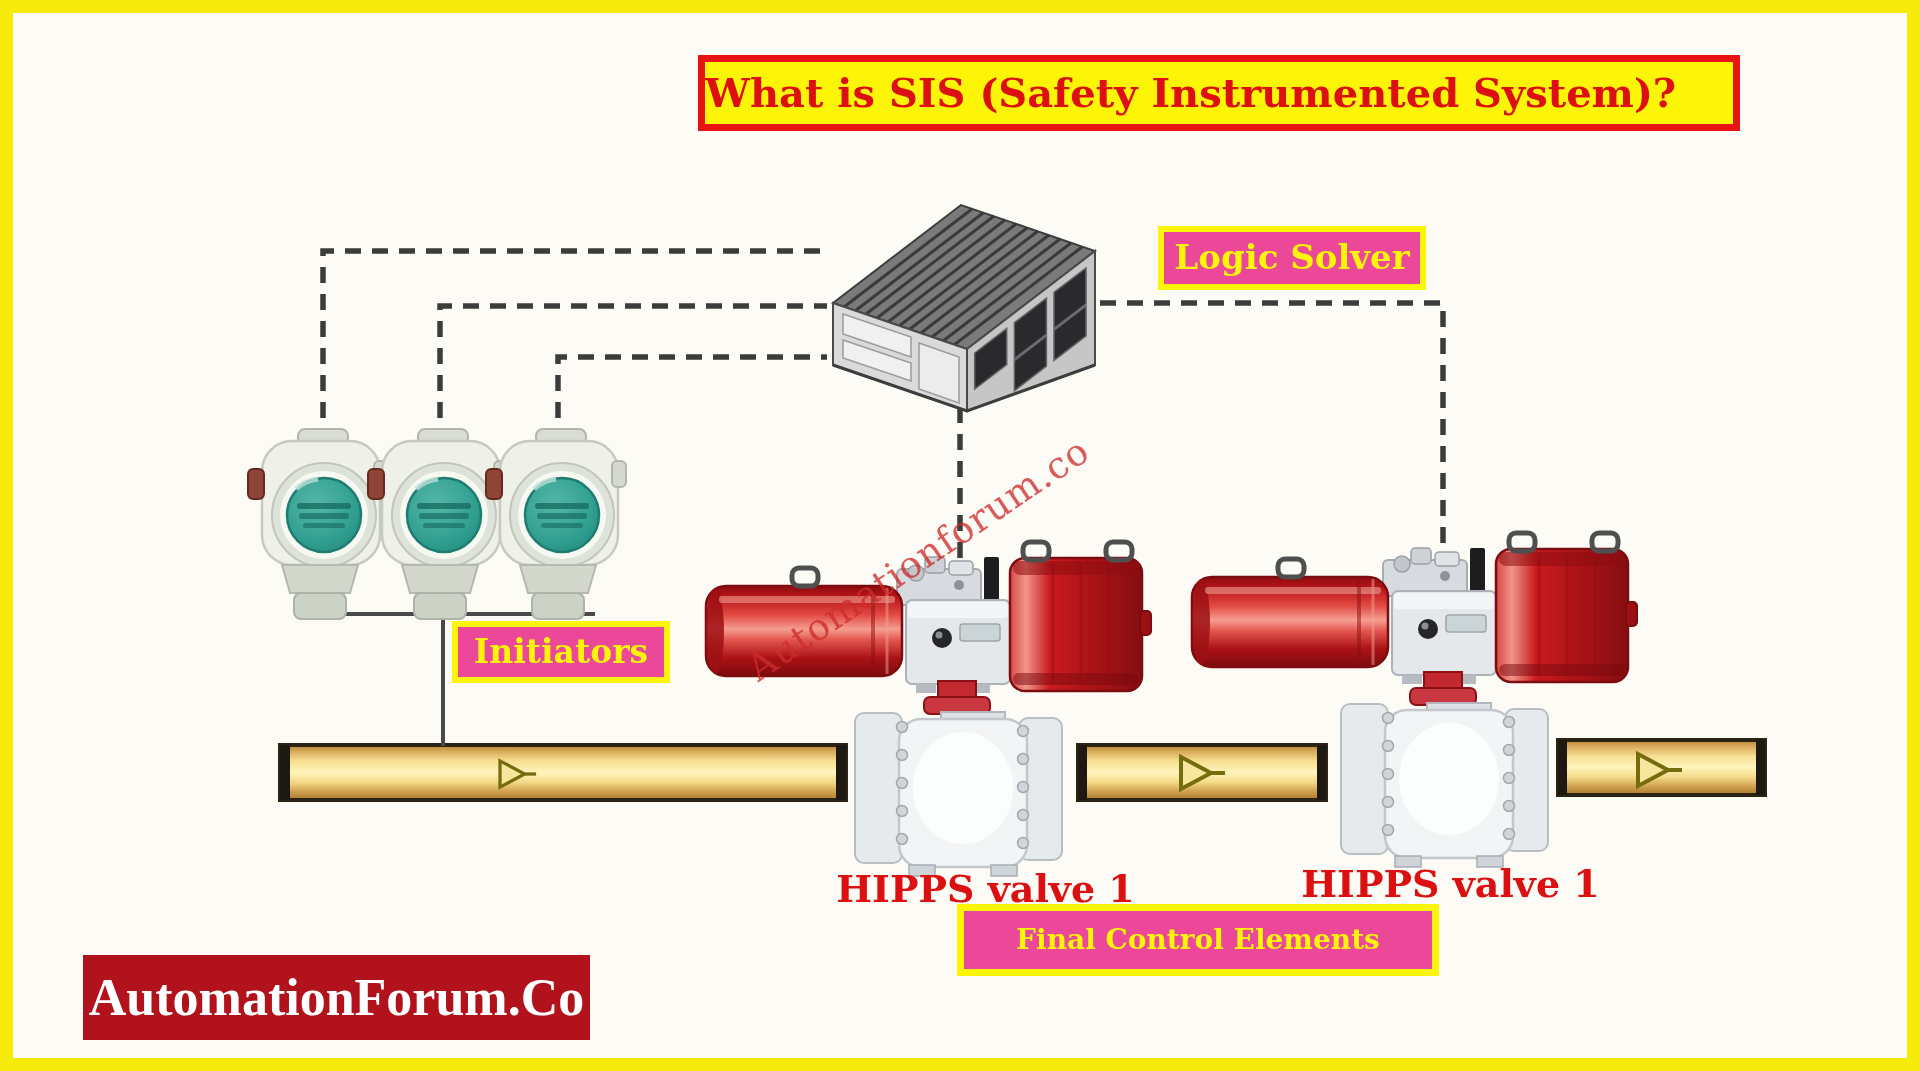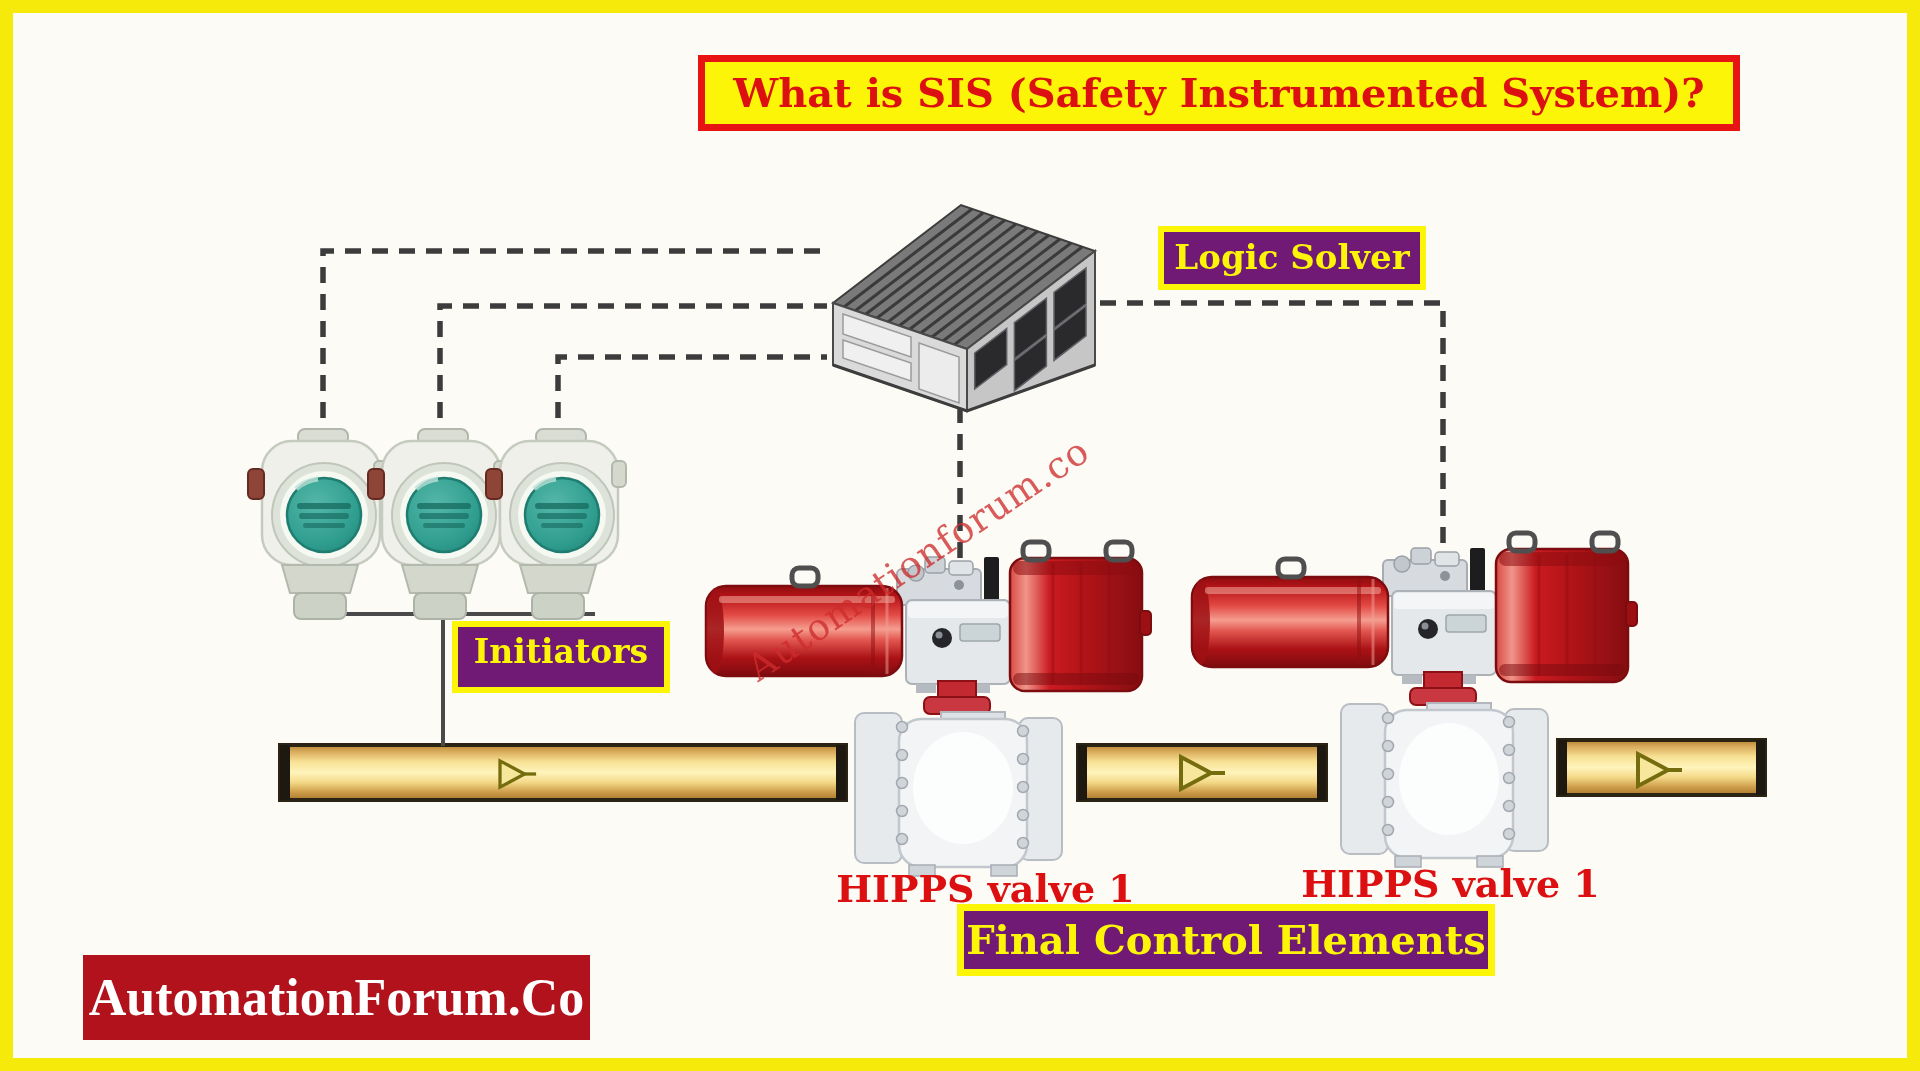--- a/index.html
+++ b/index.html
@@ -12,35 +12,34 @@
     outline:2px solid #9a9a22;
     overflow:hidden;
     font-family:"DejaVu Serif", serif;
   }
   .abs{position:absolute;box-sizing:border-box;}
   .banner-red-on-yellow{
     border:7px solid #e81313;
     background:#fcf507;
     color:#dc1010;
     font-weight:bold;
-    text-align:center;
     white-space:nowrap;
   }
   .banner-yellow-on-red{
     border:6px solid #fcf507;
-    background:#701a75;
+    background:#ec4899;
     color:#fcf507;
     font-weight:bold;
     text-align:center;
     white-space:nowrap;
   }
   .title-banner{left:685px;top:42px;width:1042px;height:76px;font-size:40px;line-height:61px;}
   .logic-solver-label{left:1145px;top:213px;width:268px;height:64px;font-size:34px;line-height:51px;}
-  .initiators-label{left:439px;top:608px;width:218px;height:72px;font-size:33px;line-height:49px;}
-  .fce-banner{left:944px;top:891px;width:538px;height:72px;border-width:7px;font-size:40px;line-height:57px;}
+  .initiators-label{left:439px;top:608px;width:218px;height:62px;font-size:33px;line-height:49px;}
+  .fce-banner{left:944px;top:891px;width:482px;height:72px;border-width:7px;font-size:28px;line-height:57px;}
   .plain-red-label{
     color:#dc1010;font-weight:bold;text-align:center;white-space:nowrap;
   }
   .transmitters-label{left:95px;top:616px;width:285px;font-size:40px;}
   .hipps-left{left:820px;top:853px;width:305px;font-size:38px;}
   .hipps-right{left:1285px;top:848px;width:305px;font-size:38px;}
   .watermark{
     left:705px;top:520px;width:400px;height:52px;
     display:flex;align-items:center;justify-content:center;
     transform:rotate(-34deg);

